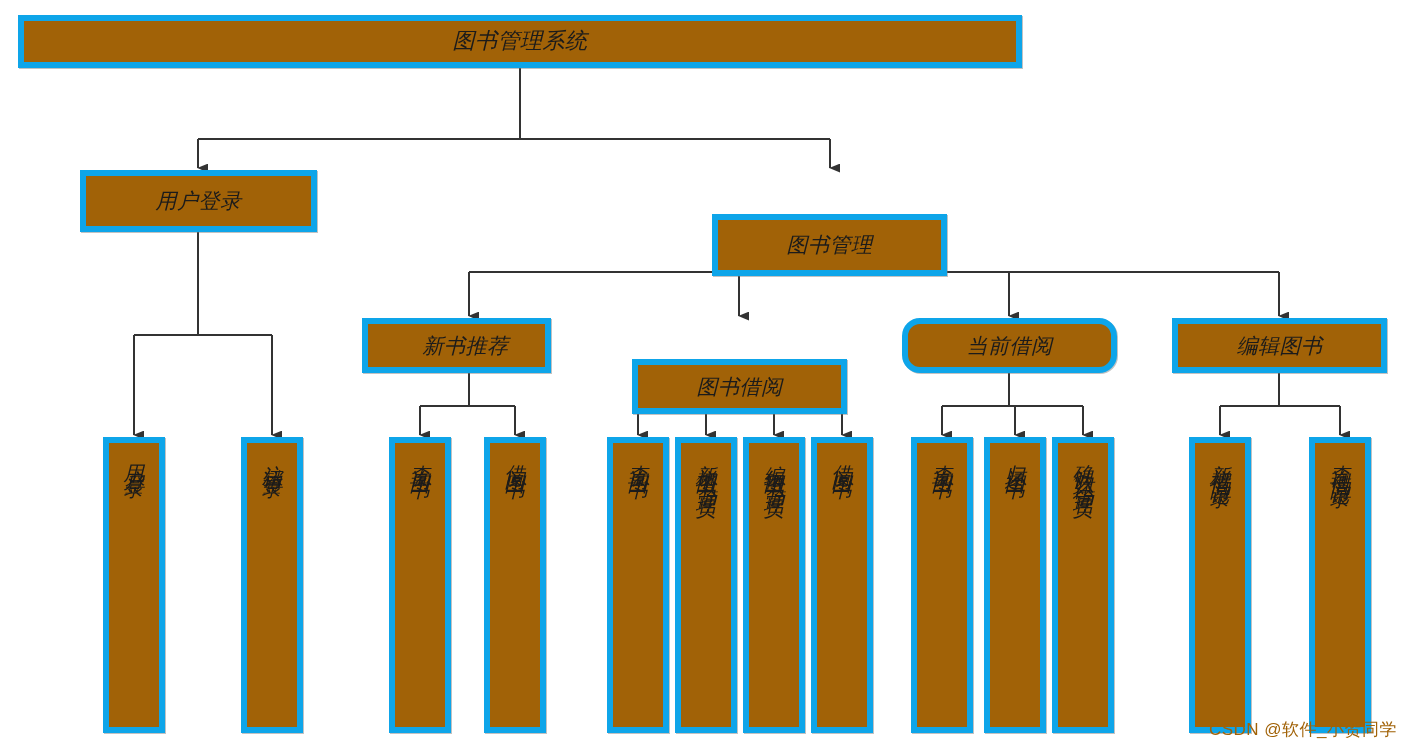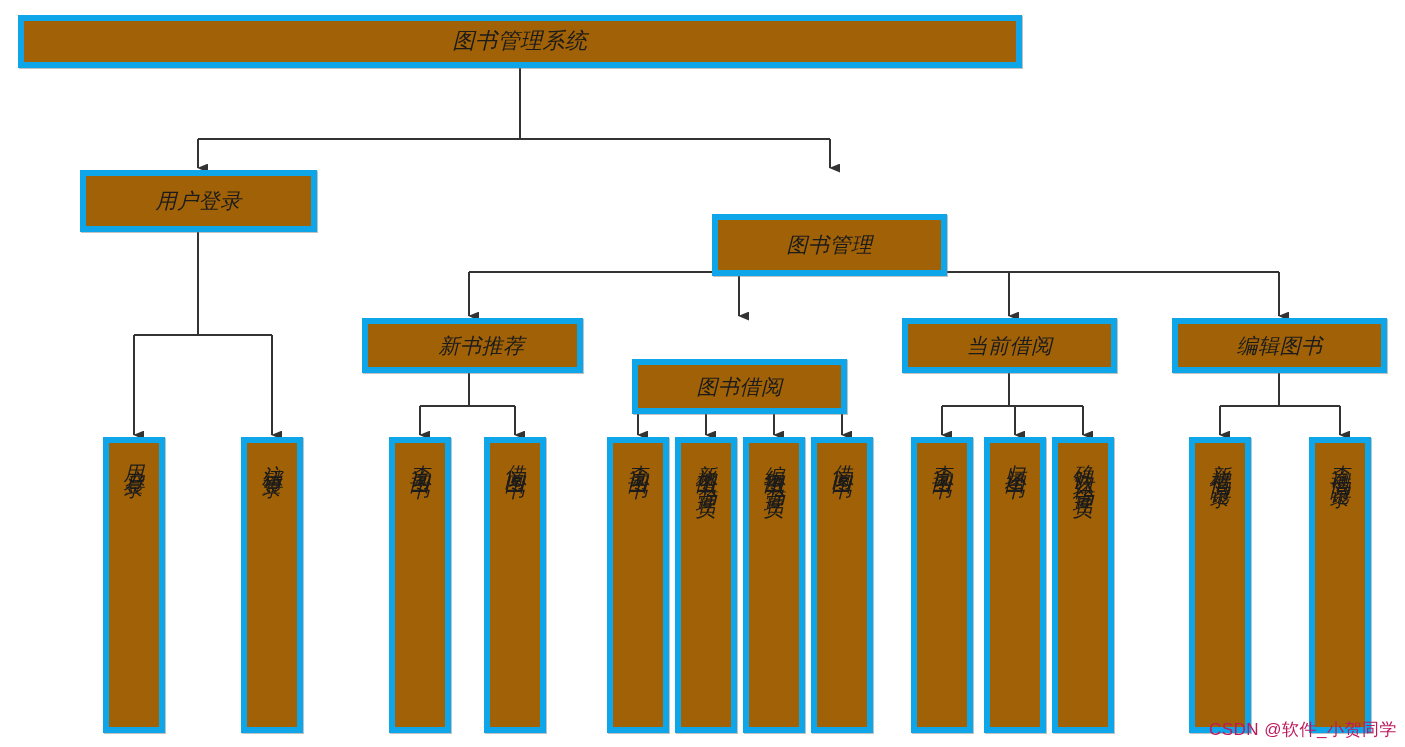--- a/index.html
+++ b/index.html
@@ -64,21 +64,21 @@
     font-size: 20px;
     letter-spacing: 5px;
     line-height: 1;
     white-space: nowrap;
   }
   .watermark {
     position: absolute;
     right: 8px;
     bottom: 6px;
     font-size: 17px;
-    color: #be185d;
+    color: #a16207;
     z-index: 8;
     white-space: nowrap;
     letter-spacing: 0.5px;
   }
 </style>
 </head>
 <body>
 
 <div id="diagram-root">
 
@@ -136,27 +136,27 @@
     <span class="node-label">图书管理系统</span>
   </div>
 
   <div class="node node-h" style="left: 80px; top: 170px; width: 237px; height: 62px;">
     <span class="node-label">用户登录</span>
   </div>
   <div class="node node-h" style="left: 712px; top: 170px; width: 235px; height: 62px; margin-top: 44px;">
     <span class="node-label">图书管理</span>
   </div>
 
-  <div class="node node-h" style="left: 362px; top: 318px; width: 221px; height: 55px; padding-left: 18px;">
+  <div class="node node-h" style="left: 362px; top: 318px; width: 189px; height: 55px; padding-left: 18px;">
     <span class="node-label">新书推荐</span>
   </div>
   <div class="node node-h" style="left: 632px; top: 318px; width: 215px; height: 55px; margin-top: 41px;">
     <span class="node-label">图书借阅</span>
   </div>
-  <div class="node node-h" style="left: 902px; top: 318px; width: 215px; height: 55px;">
+  <div class="node node-h" style="left: 902px; top: 318px; width: 215px; height: 55px; border-radius: 18px;">
     <span class="node-label">当前借阅</span>
   </div>
   <div class="node node-h" style="left: 1172px; top: 318px; width: 215px; height: 55px;">
     <span class="node-label">编辑图书</span>
   </div>
 
   <div class="node node-v" style="left: 103px; top: 437px; width: 62px; height: 296px;">
     <span class="node-label">用户登录</span>
   </div>
   <div class="node node-v" style="left: 241px; top: 437px; width: 62px; height: 296px;">

